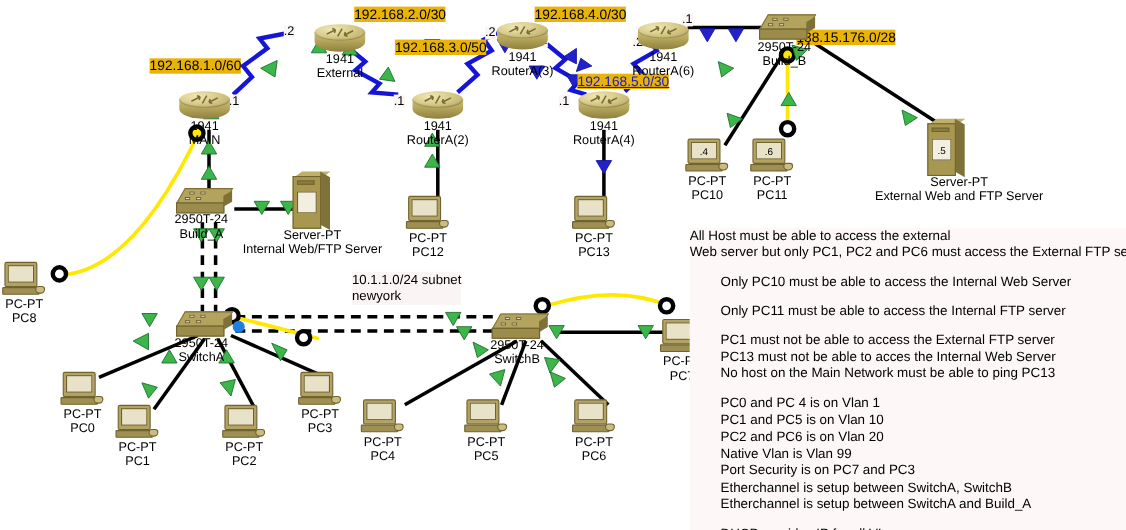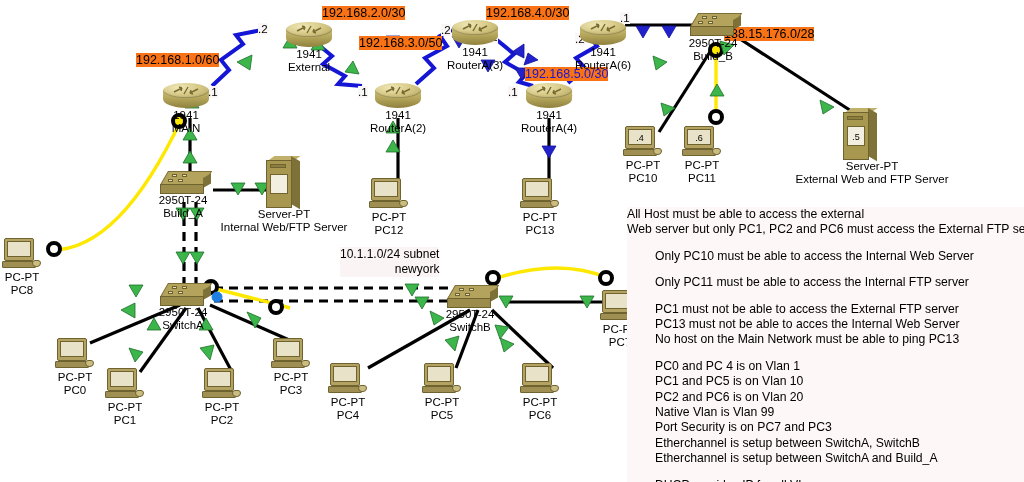--- a/index.html
+++ b/index.html
@@ -50,21 +50,21 @@
       transform:skewY(30deg);transform-origin:top left;}
   .server .topf{position:absolute;left:0;top:0px;width:26px;height:6px;background:#c0b069;
       transform:skewX(-55deg);transform-origin:bottom left;}
   .server .slot{position:absolute;left:4px;top:8px;width:16px;height:4px;background:#8d7e40;border:1px solid #6f6330;box-sizing:border-box;}
   .server .panel{position:absolute;left:4px;top:18px;width:18px;height:20px;background:#f2efe0;border:1px solid #6f6330;box-sizing:border-box;
       font-size:9px;text-align:center;line-height:20px;color:#000;}
 
   
   .port-label{position:absolute;font-size:11.5px;color:#000;background:#faf6f6;white-space:nowrap;
       font-family:"Liberation Sans",sans-serif;}
-  .net-label{position:absolute;font-size:12.5px;color:#000;background:#f97316;white-space:nowrap;
+  .net-label{position:absolute;font-size:12.5px;color:#000;background:#eab308;white-space:nowrap;
       font-family:"Liberation Sans",sans-serif;}
   .net-label.blue{color:#1616d8;}
   .subnet-note{position:absolute;font-size:12px;color:#000;background:#fbf4f4;line-height:15px;
       white-space:nowrap;font-family:"Liberation Sans",sans-serif;}
 
   
   .notes{position:absolute;background:#fdf7f7;font-size:12.2px;line-height:15.4px;color:#000;
       white-space:nowrap;font-family:"Liberation Sans",sans-serif;}
   .notes .ln{display:block;}
   .notes .ind{padding-left:28px;}
@@ -198,37 +198,37 @@
       <polygon points="636,26 650,26 643,38"></polygon>
       <polygon points="662,26 676,26 669,38"></polygon>
       <polygon points="542,146 556,146 549,158"></polygon>
     </g>
   </svg>
 
   <div class="net-label" style="left:136px;top:53px;">192.168.1.0/60</div>
   <div class="net-label" style="left:322px;top:6px;">192.168.2.0/30</div>
   <div class="net-label" style="left:359px;top:36px;">192.168.3.0/50</div>
   <div class="net-label" style="left:486px;top:6px;">192.168.4.0/30</div>
-  <div class="net-label blue" style="left:525px;top:67px;">192.168.5.0/30</div>
+  <div class="net-label blue" style="left:525px;top:67px;text-decoration:underline;">192.168.5.0/30</div>
   <div class="net-label" style="left:724px;top:27px;text-align:right;">138.15.176.0/28</div>
 
   <div class="port-label" style="left:258px;top:23px;">.2</div>
   <div class="port-label" style="left:311px;top:31px;">.2</div>
   <div class="port-label" style="left:208px;top:86px;">.1</div>
   <div class="port-label" style="left:358px;top:86px;">.1</div>
   <div class="port-label" style="left:410px;top:86px;">.1</div>
   <div class="port-label" style="left:441px;top:24px;">.2</div>
   <div class="port-label" style="left:488px;top:31px;">.2</div>
   <div class="port-label" style="left:508px;top:86px;">.1</div>
   <div class="port-label" style="left:563px;top:86px;">.1</div>
   <div class="port-label" style="left:575px;top:33px;">.2</div>
   <div class="port-label" style="left:620px;top:12px;">.1</div>
   <div class="port-label" style="left:714px;top:15px;">.2</div>
 
-  <div class="subnet-note" style="left:340px;top:247px;text-align:right;">
+  <div class="subnet-note" style="left:320px;top:247px;">
     <span>10.1.1.0/24 subnet</span><br>
     <span>newyork</span>
   </div>
 
   <div class="node" style="left:286px;top:22px;">
     <div class="router">
       <div class="body"></div>
         <div class="top"></div>
       <svg class="arrows" viewBox="0 0 28 11">
         <path d="M2,7 L10,3 M10,3 L7,2 M10,3 L9,6" stroke="#7a6c30" stroke-width="1.4" fill="none"></path>

